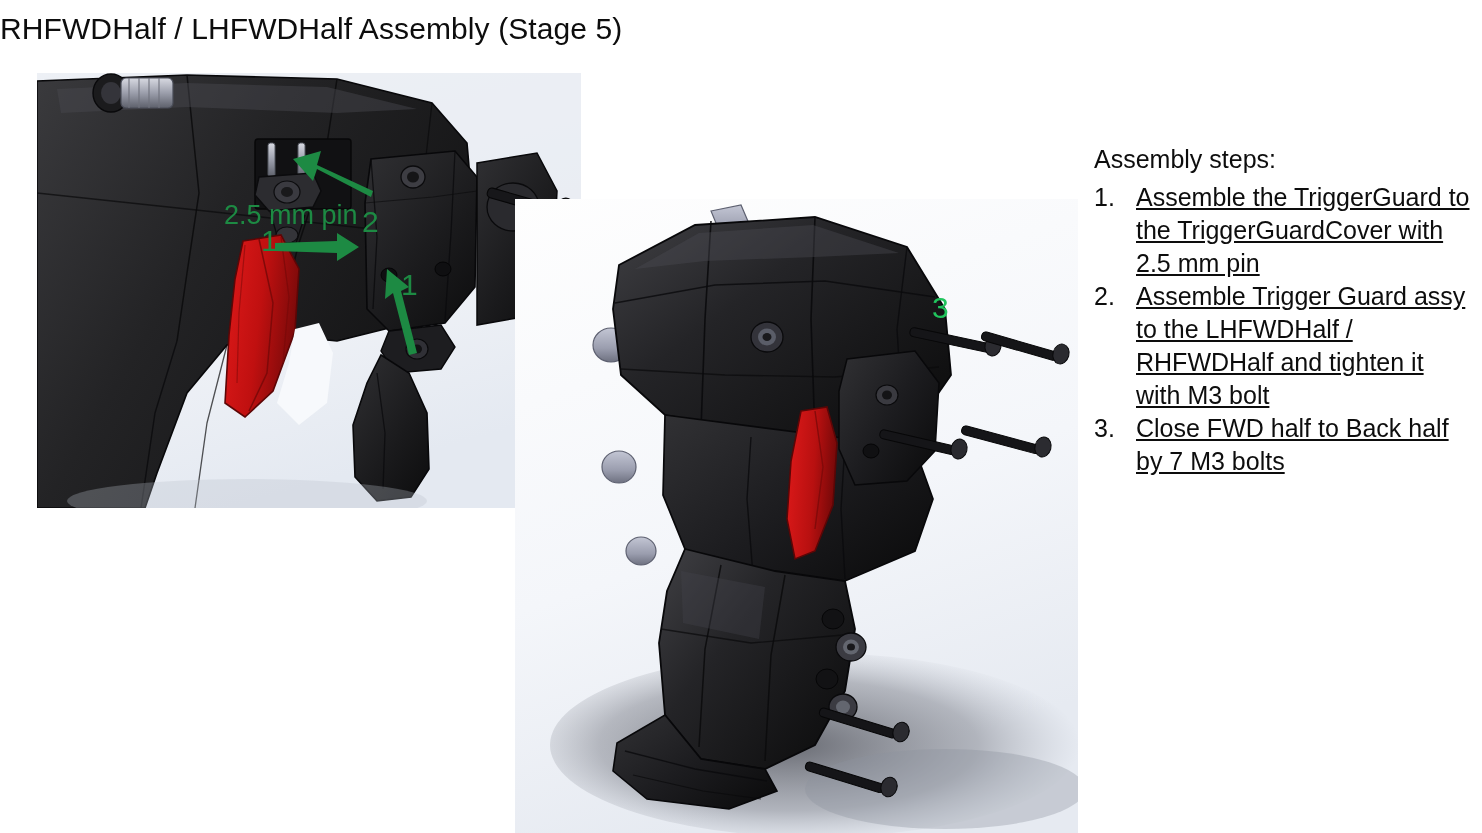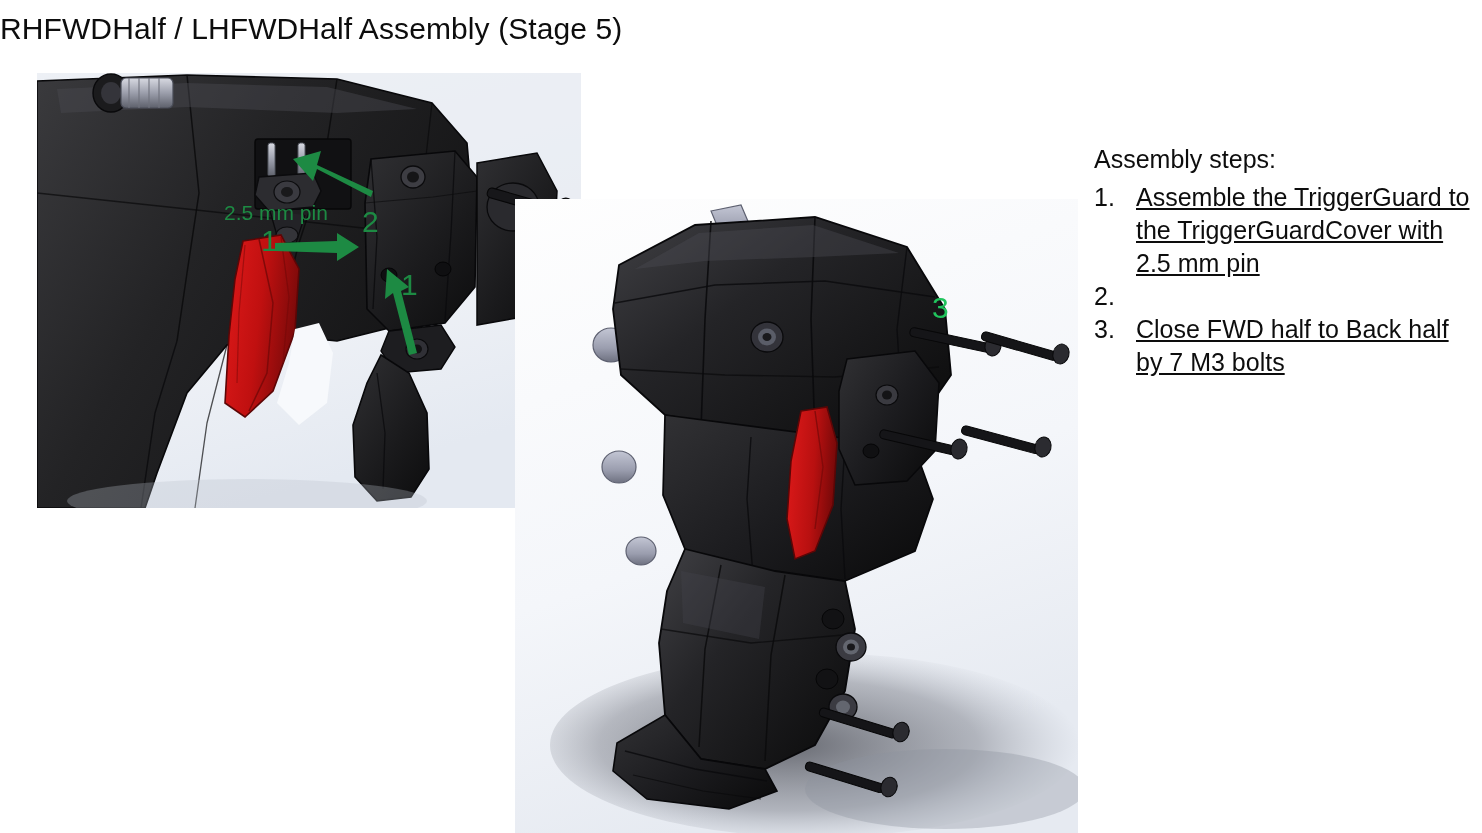--- a/index.html
+++ b/index.html
@@ -239,21 +239,21 @@
         <path d="M238,170 L300,168 L300,160 L322,174 L300,188 L300,180 L238,178 Z" fill="#1d8a43"></path>
       </g>
 
       <g>
         <path d="M372,282 L356,220 L348,226 L350,196 L372,214 L364,218 L380,280 Z" fill="#1d8a43"></path>
       </g>
     </svg>
 
     <div class="annot-label annot-dark" style="left:325px; top:134px; font-size:30px;">2</div>
 
-    <div class="annot-label annot-dark" style="left:187px; top:129px; font-size:21px;">2.5 mm pin</div>
+    <div class="annot-label annot-dark" style="left:187px; top:129px; font-size:27px;">2.5 mm pin</div>
 
     <div class="annot-label annot-dark" style="left:224px; top:153px; font-size:30px;">1</div>
 
     <div class="annot-label annot-dark" style="left:364px; top:197px; font-size:30px;">1</div>
   </div>
 </div>
 
 <div class="cad-view" id="cad-view-right">
   <svg class="cad-svg" viewBox="0 0 563 634" preserveAspectRatio="none">
     <defs>
@@ -403,19 +403,20 @@
 
 <div id="steps-panel">
   <div id="steps-heading">Assembly steps:</div>
   <ol id="steps-list">
     <li>
       <span class="step-num">1.</span>
       <span class="step-text">Assemble the TriggerGuard to the TriggerGuardCover with 2.5 mm pin</span>
     </li>
     <li>
       <span class="step-num">2.</span>
+      <span class="step-text">Assemble Trigger Guard assy to the LHFWDHalf / RHFWDHalf and tighten it with M3 bolt</span>
     </li>
     <li>
       <span class="step-num">3.</span>
       <span class="step-text">Close FWD half to Back half by 7 M3 bolts</span>
     </li>
   </ol>
 </div>
 
 </body></html>

